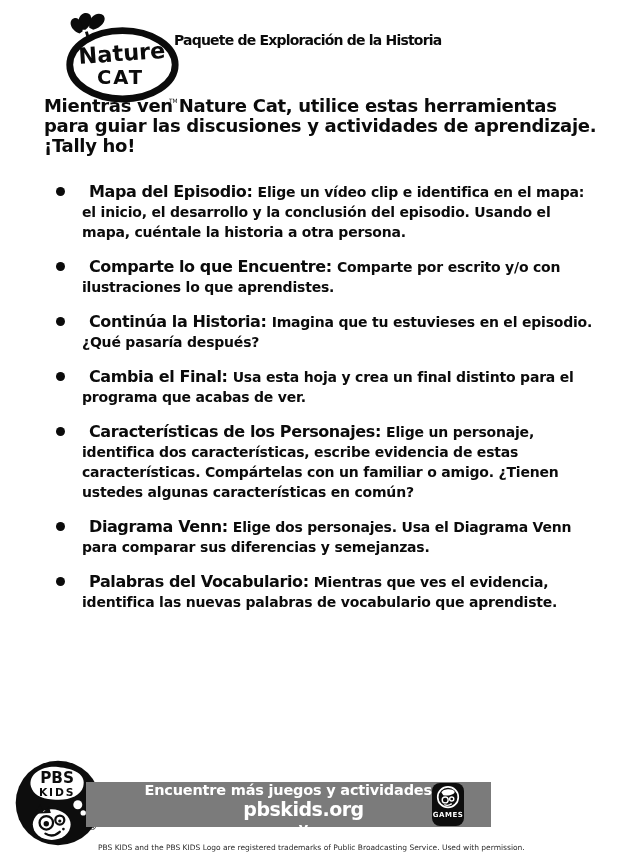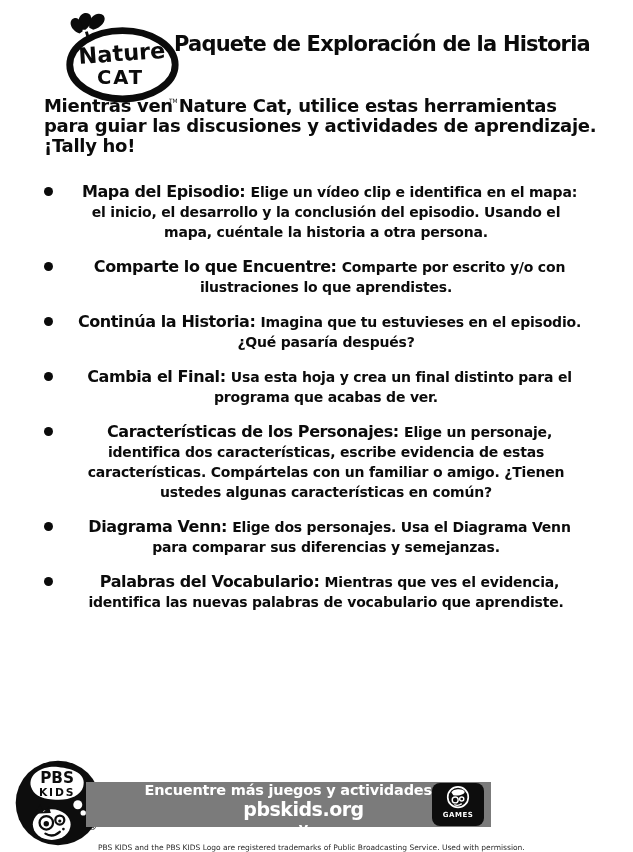--- a/index.html
+++ b/index.html
@@ -11,36 +11,35 @@
     color:#0b0b0b;
     font-family:"DejaVu Sans","Liberation Sans",sans-serif;
     overflow:hidden;
   }
 
   
   .header { position:absolute; left:0; top:0; width:633px; height:100px; }
   .naturecat-logo { position:absolute; left:60px; top:8px; width:122px; height:98px; }
   .doc-title {
     position:absolute; left:174px; top:32px; width:450px;
-    font-size:21px; font-weight:bold; letter-spacing:-0.8px; color:#0b0b0b;
+    font-size:14px; font-weight:bold; letter-spacing:-0.8px; color:#0b0b0b;
     white-space:nowrap;
   }
 
   
   .intro {
     position:absolute; left:44px; top:96px; width:560px;
     font-size:18px; font-weight:bold; line-height:20px; letter-spacing:-0.3px;
     color:#0b0b0b;
   }
 
   
   .activities {
-    position:absolute; left:44px; top:182px; width:538px;
+    position:absolute; left:56px; top:182px; width:538px;
     list-style:none;
-    text-align:center;
   }
   .activities li {
     position:relative;
     padding-left:26px;
     text-indent:7px;
     margin-bottom:15px;
     font-size:14px; font-weight:bold; line-height:20px;
     color:#0b0b0b;
   }
   .bullet-dot {
@@ -60,21 +59,21 @@
     position:absolute; left:86px; top:26px; width:405px; height:45px;
     background:#7b7b7b;
     display:flex; align-items:center;
     padding-left:24px;
     color:#ffffff; font-weight:bold;flex-direction:column;
   }
   .banner-text { font-size:14.5px; letter-spacing:-0.2px; }
   .banner-url  { font-size:19px; margin-left:6px; letter-spacing:-0.5px; }
   .banner-suffix { font-size:14.5px; margin-left:6px; }
   .games-badge {
-    position:absolute; left:432px; top:27px; width:52px; height:43px;
+    position:absolute; left:432px; top:27px; width:32px; height:43px;
     background:#0d0d0d; border-radius:8px;
     display:flex; flex-direction:column; align-items:center; justify-content:flex-start;
     padding-top:2px;
   }
   .games-badge svg { width:28px; height:28px; }
   .games-label { font-size:7px; font-weight:bold; color:#ffffff; letter-spacing:0.5px; margin-top:-2px; }
   .trademark {
     position:absolute; left:98px; top:76px; width:480px;
     font-size:7.5px; color:#2a2a2a;margin-top:11px;
   }

